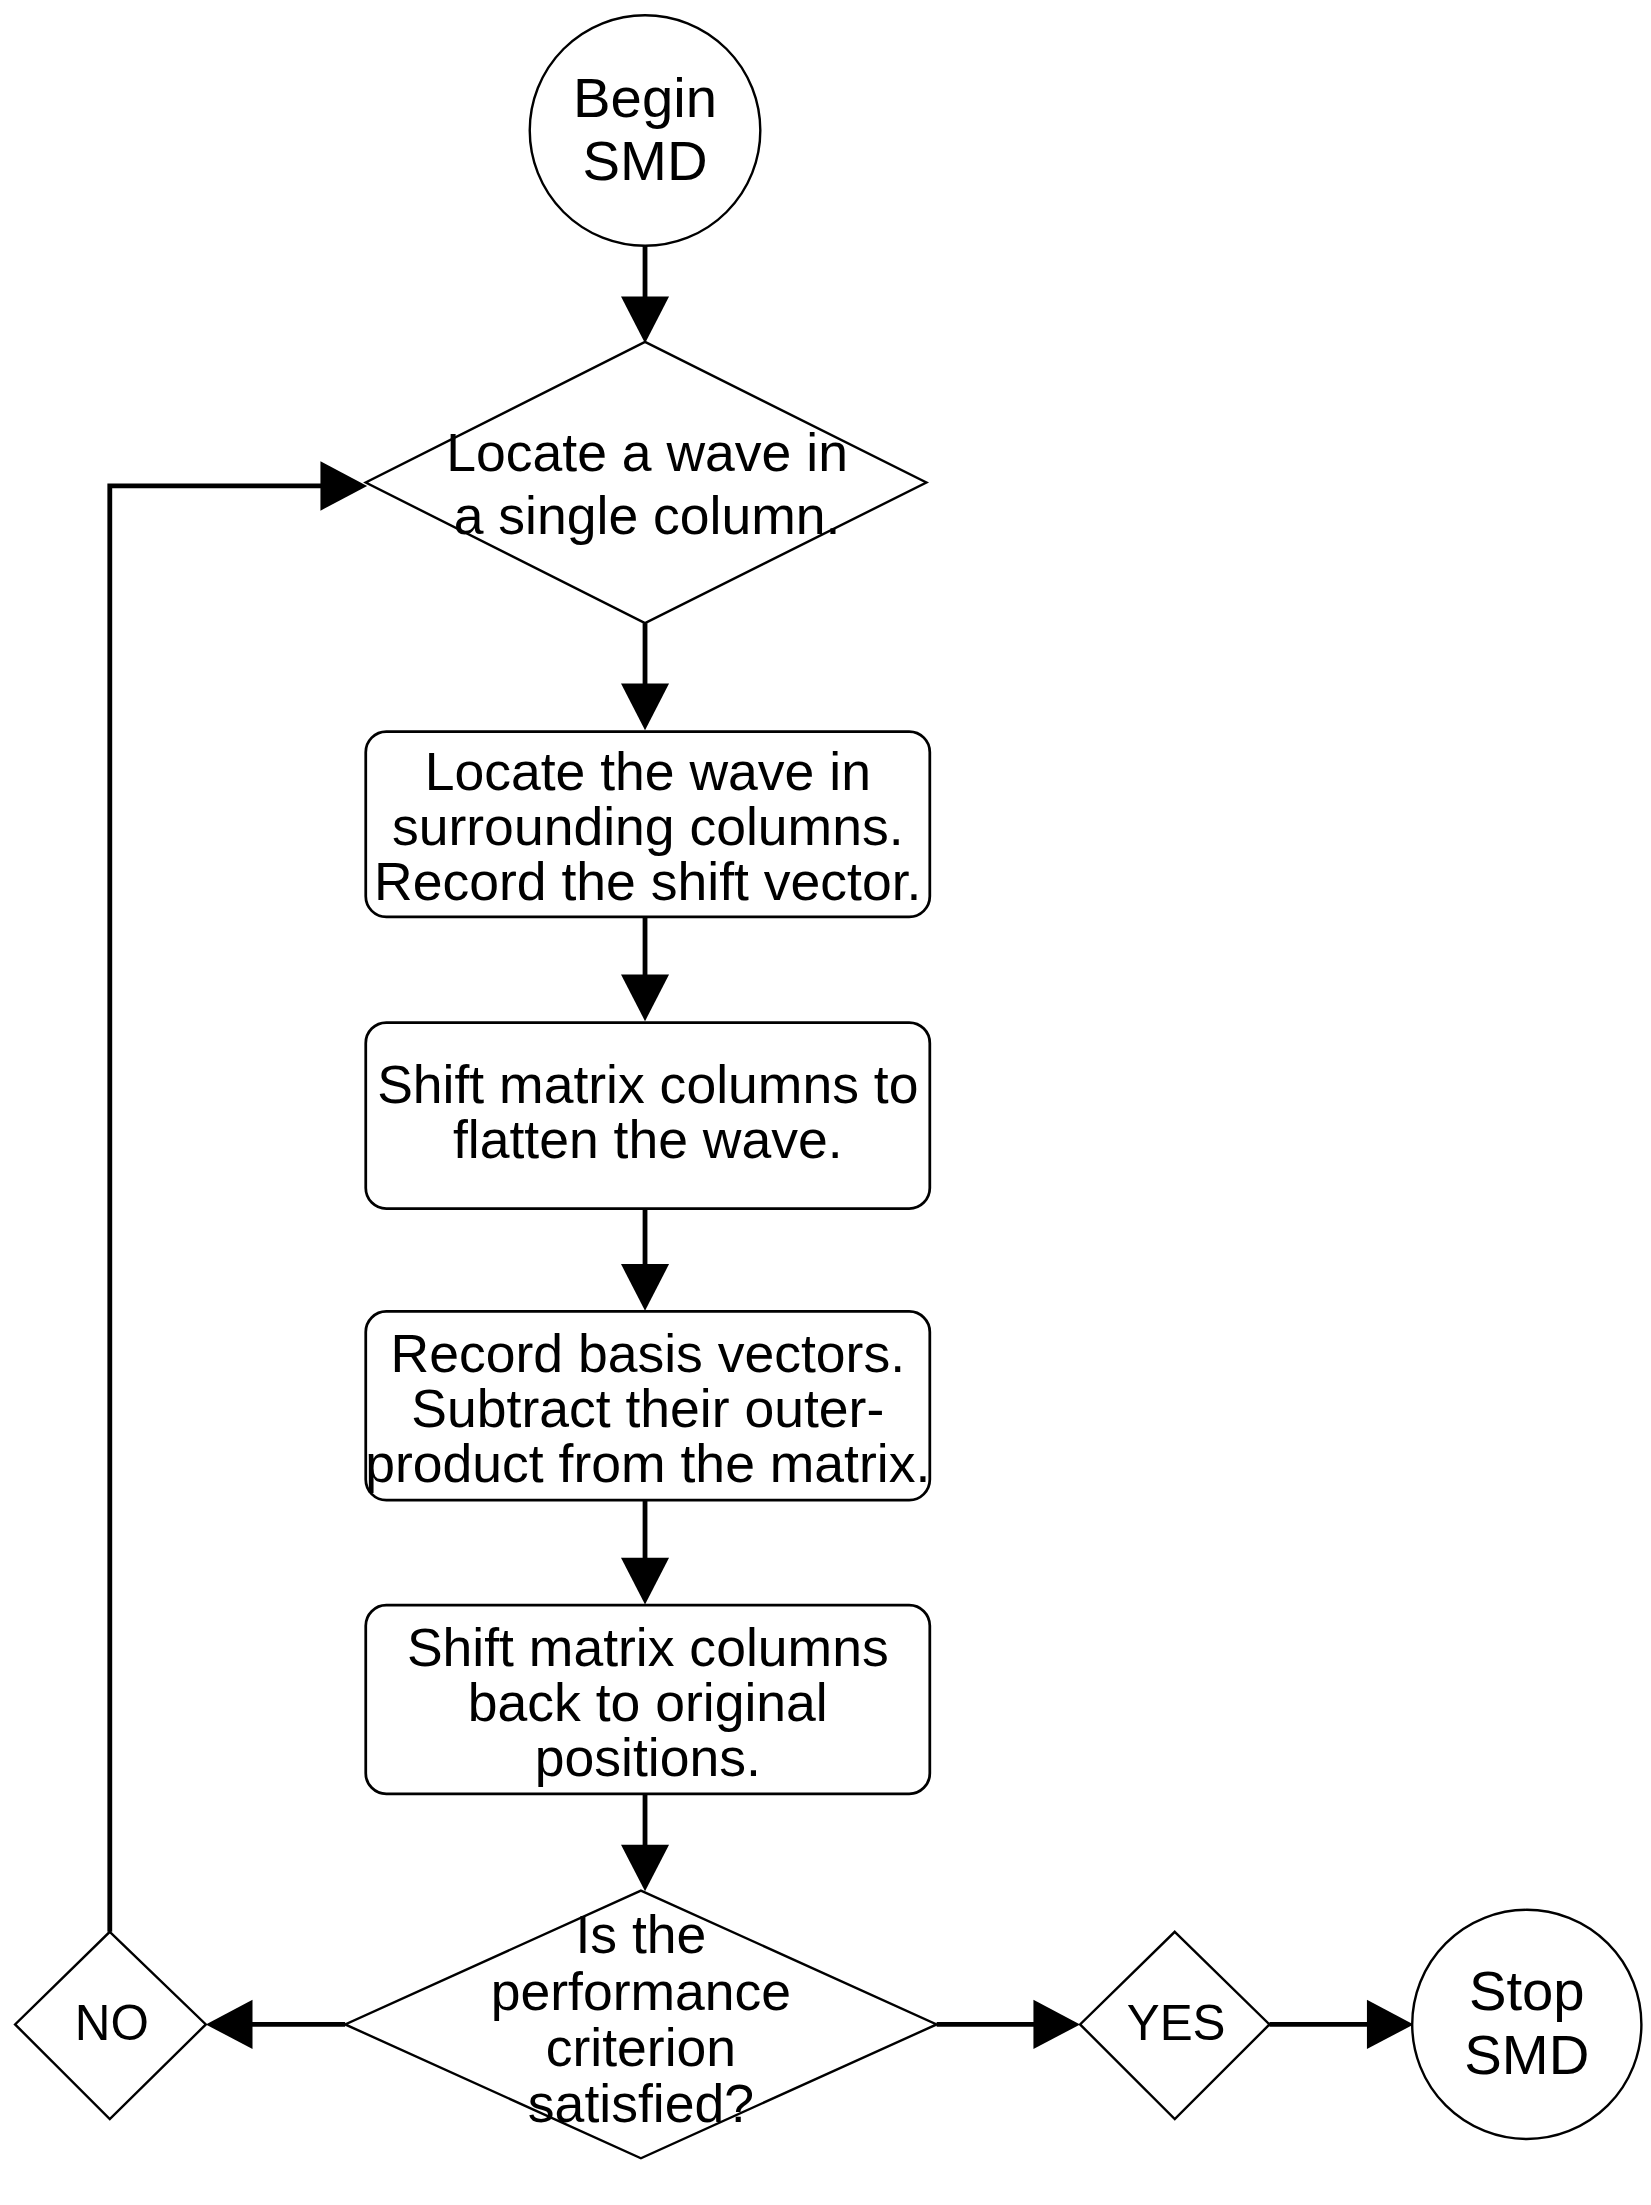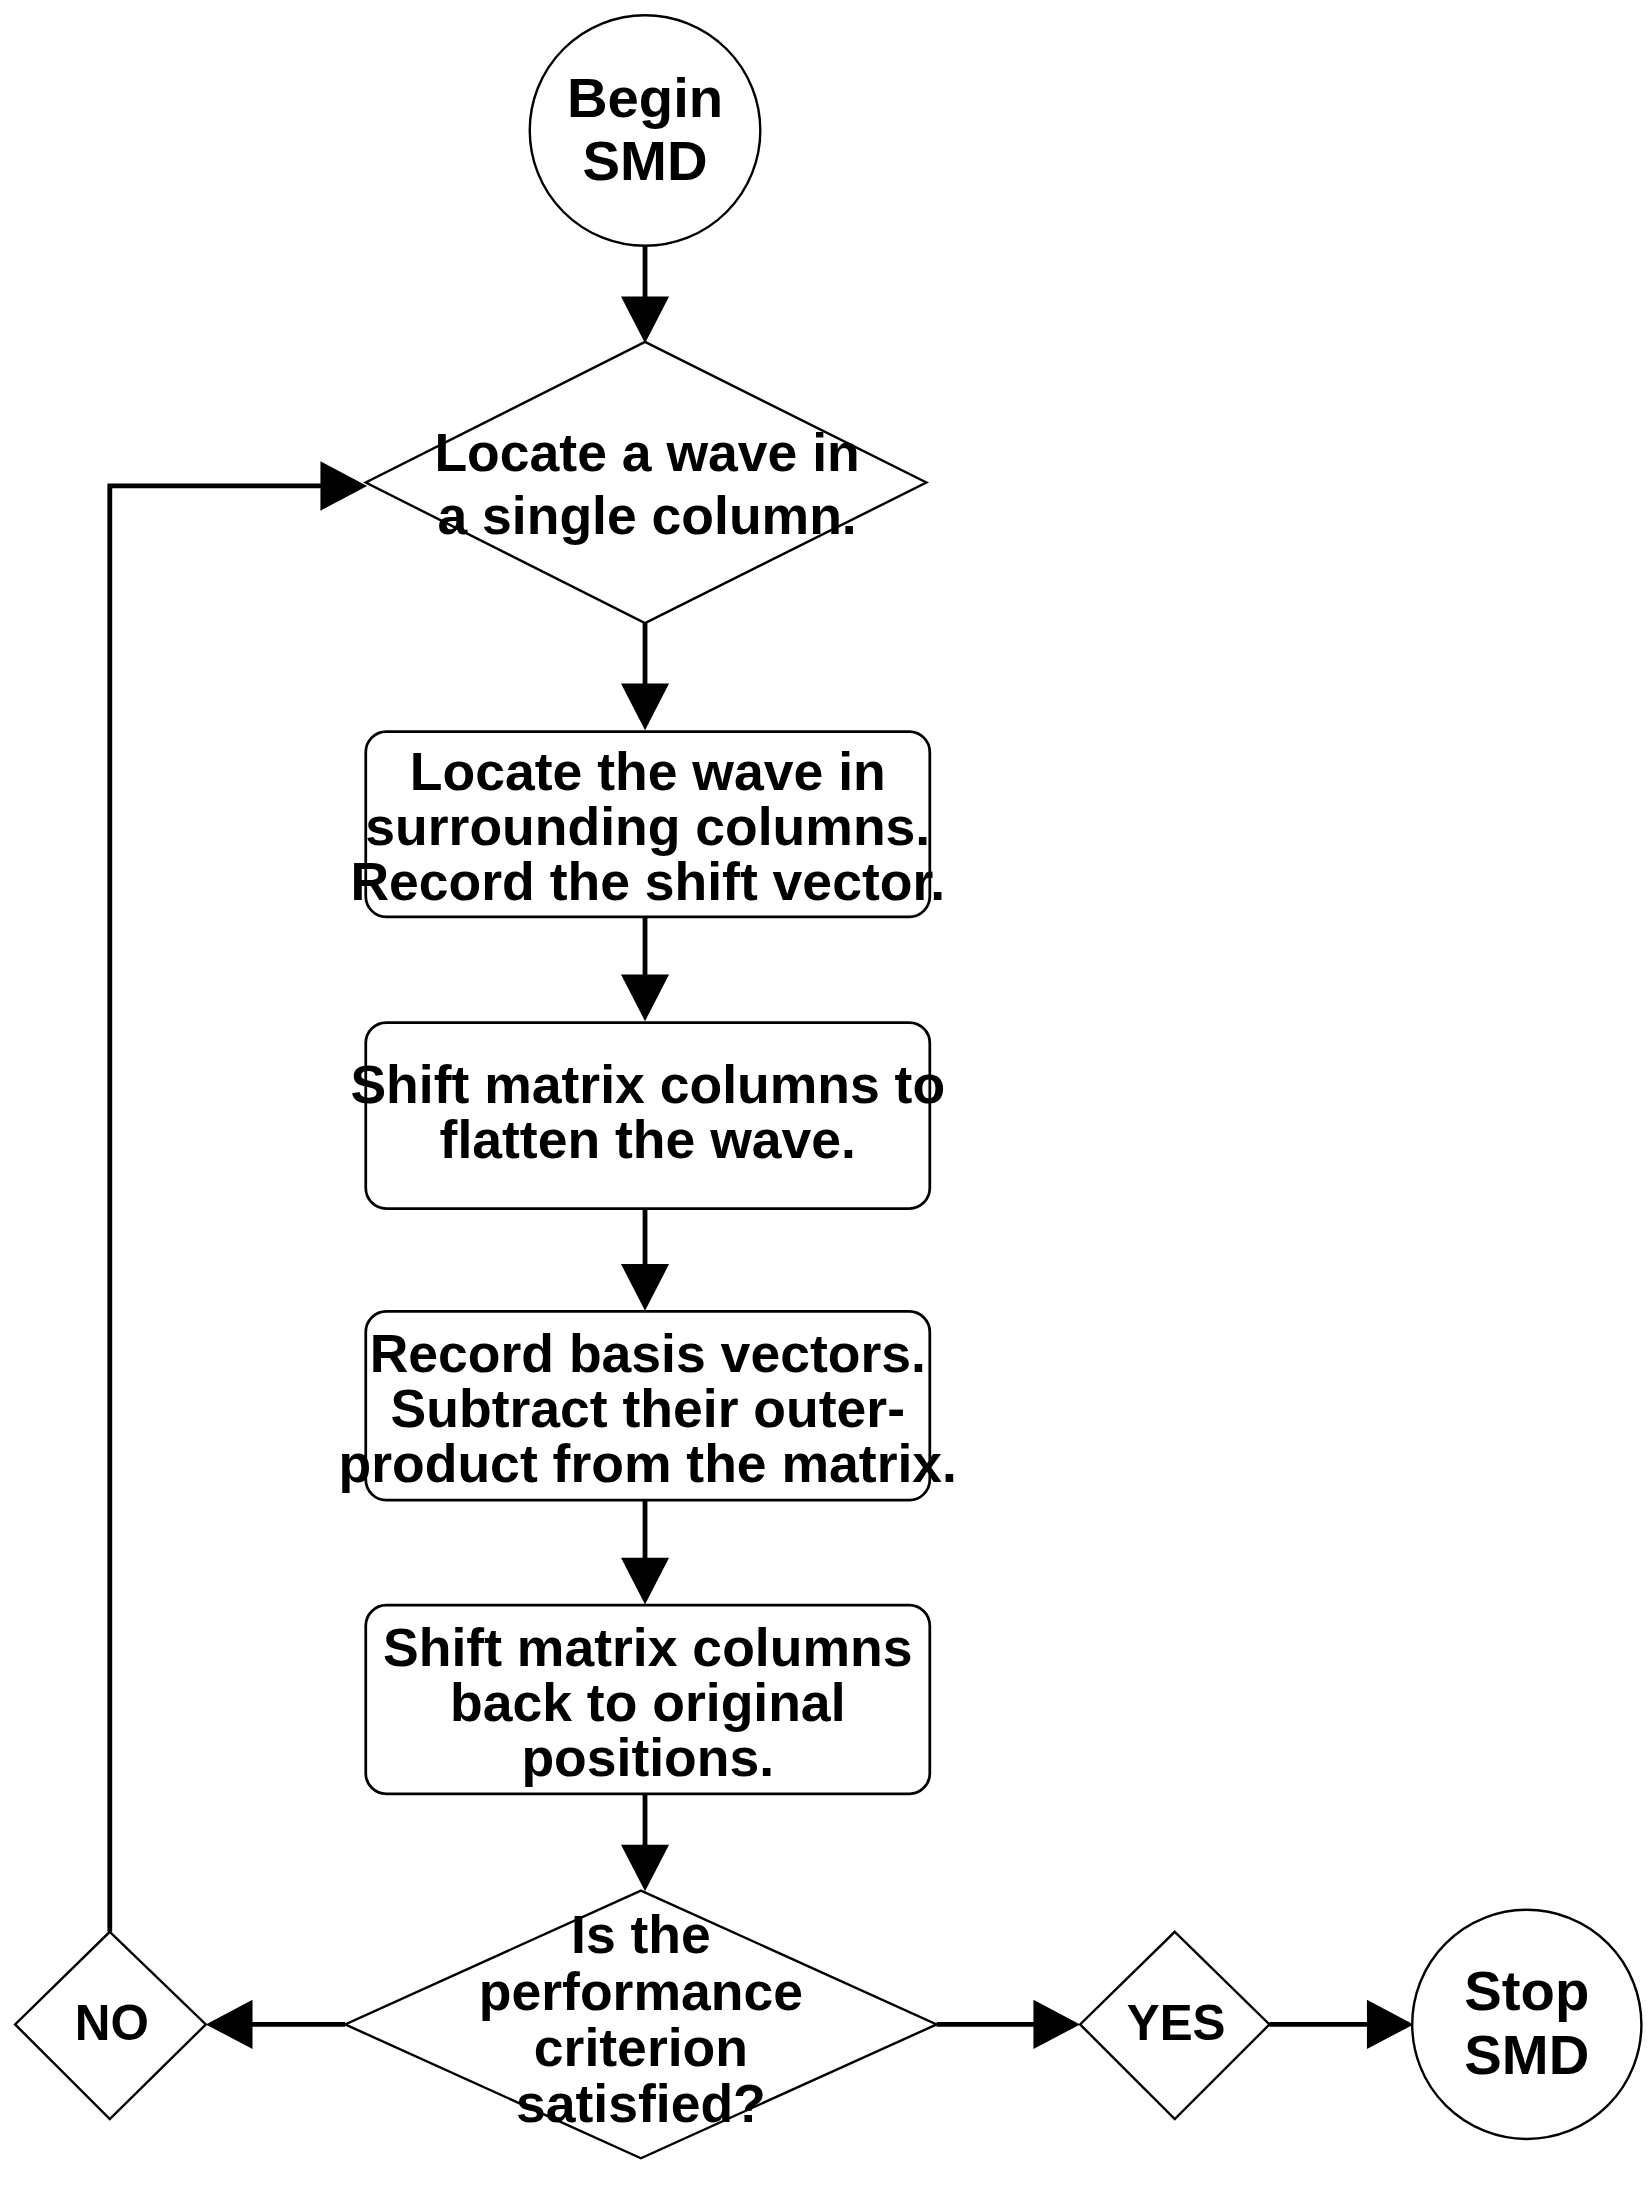--- a/index.html
+++ b/index.html
@@ -10,21 +10,20 @@
   }
   body {
     font-family: "Liberation Sans", sans-serif;
   }
   #canvas-wrap {
     position: relative;
     width: 1651px;
     height: 2205px;
     background: #ffffff;
     overflow: hidden;
-    font-weight: bold;
   }
   #flow-svg {
     position: absolute;
     top: 0;
     left: 0;
     width: 1651px;
     height: 2205px;
     display: block;
   }
   .node-shape {

